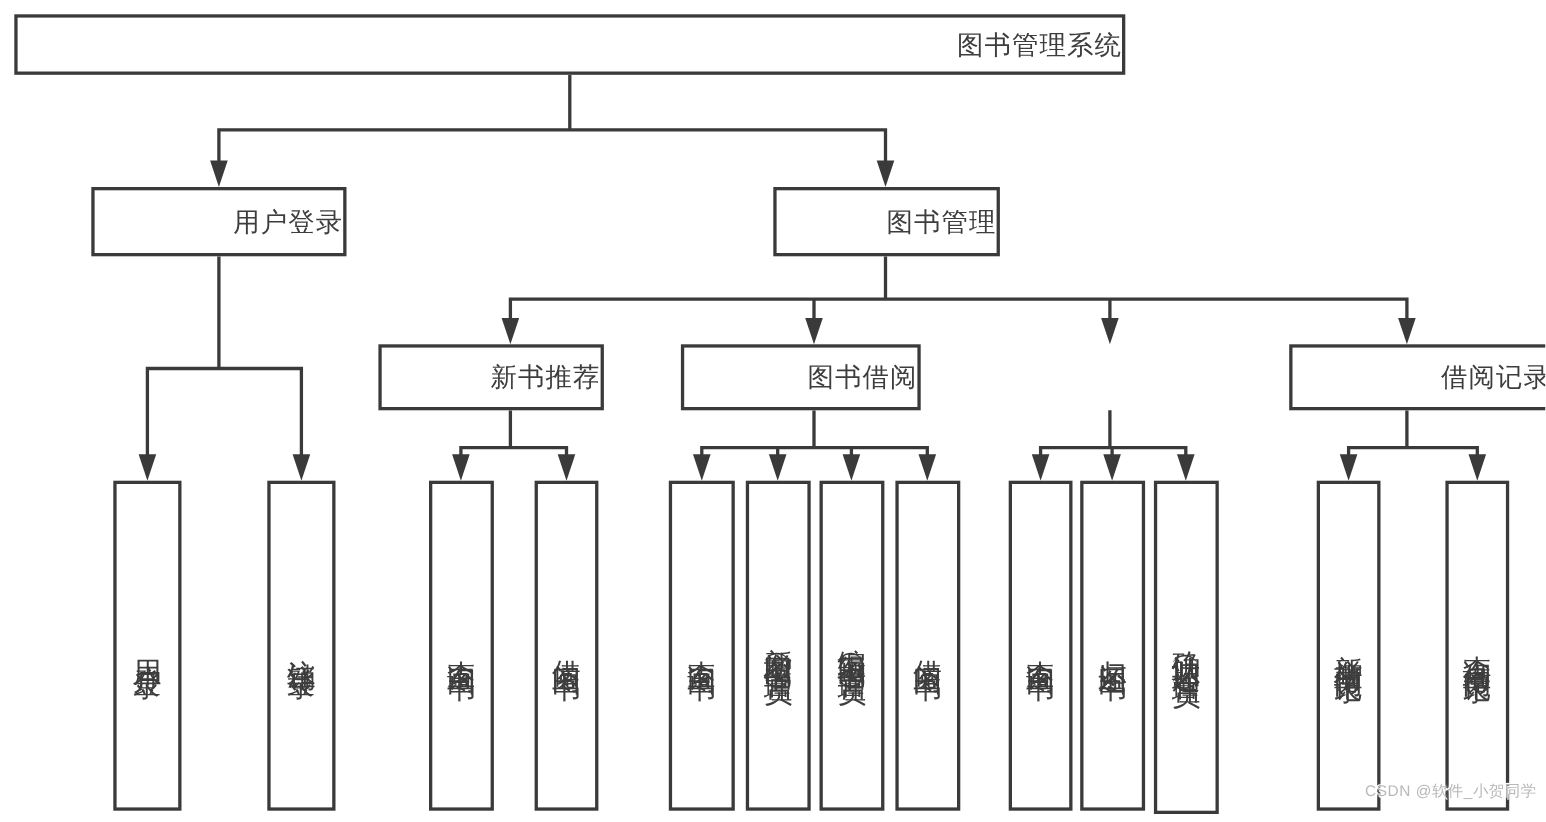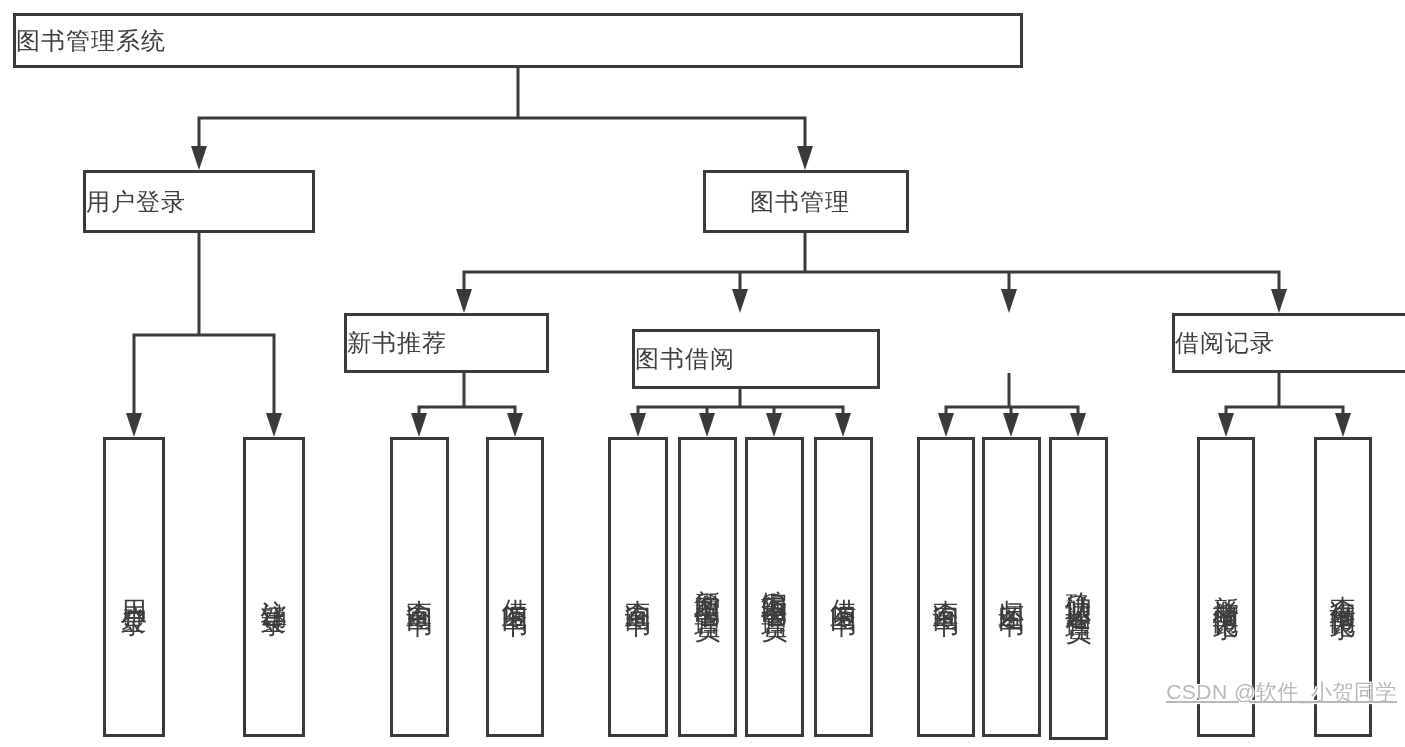--- a/index.html
+++ b/index.html
@@ -22,21 +22,21 @@
     position: absolute;
     left: 0; top: 0;
     width: 1405px; height: 747px;
   }
   .node {
     position: absolute;
     border: 3px solid var(--line);
     background: #fff;
     display: flex;
     align-items: center;
-    justify-content: flex-start;
+    justify-content: flex-end;
     color: var(--text);
     font-size: 24px;
     letter-spacing: 1px;
     white-space: nowrap;
   }
   .node.root { font-size: 24px; }
   .vnode {
     position: absolute;
     border: 3px solid var(--line);
     background: #fff;
@@ -47,28 +47,27 @@
   }
   .vnode span {
     writing-mode: vertical-rl;
     text-orientation: mixed;
     font-size: 26px;
     letter-spacing: 4px;
     line-height: 1.1;
   }
   .watermark {
     position: absolute;
-    top: 678px;
+    top: 711px;
     right: 8px;
-    font-size: 21px;
+    font-size: 14px;
     color: var(--wm);
     letter-spacing: 0.5px;
     text-shadow: 1px 1px 0 #ffffff, -1px -1px 0 #ffffff, 0 0 3px #ffffff;
     white-space: nowrap;
-    text-decoration: underline;
   }
 </style>
 </head>
 <body>
 
 <div class="canvas">
 
   <svg class="connectors" viewBox="0 0 1405 747" xmlns="http://www.w3.org/2000/svg">
     <g stroke="#3a3a3a" stroke-width="3" fill="none">
 
@@ -116,21 +115,21 @@
   <div class="node" style="left:83px; top:170px; width:232px; height:63px;">
     <span>用户登录</span>
   </div>
   <div class="node" style="left:703px; top:170px; width:206px; height:63px;padding-left:44px;">
     <span>图书管理</span>
   </div>
 
   <div class="node" style="left:344px; top:313px; width:205px; height:60px;">
     <span>新书推荐</span>
   </div>
-  <div class="node" style="left:632px; top:313px; width:248px; height:60px;margin-top:16px;">
+  <div class="node" style="left:619px; top:313px; width:218px; height:60px;">
     <span>图书借阅</span>
   </div>
   <div class="node" style="left:1172px; top:313px; width:241px; height:60px;">
     <span>借阅记录</span>
   </div>
 
   <div class="vnode" style="left:103px; top:437px; width:62px; height:300px;">
     <span>用户登录</span>
   </div>
   <div class="vnode" style="left:243px; top:437px; width:62px; height:300px;">

